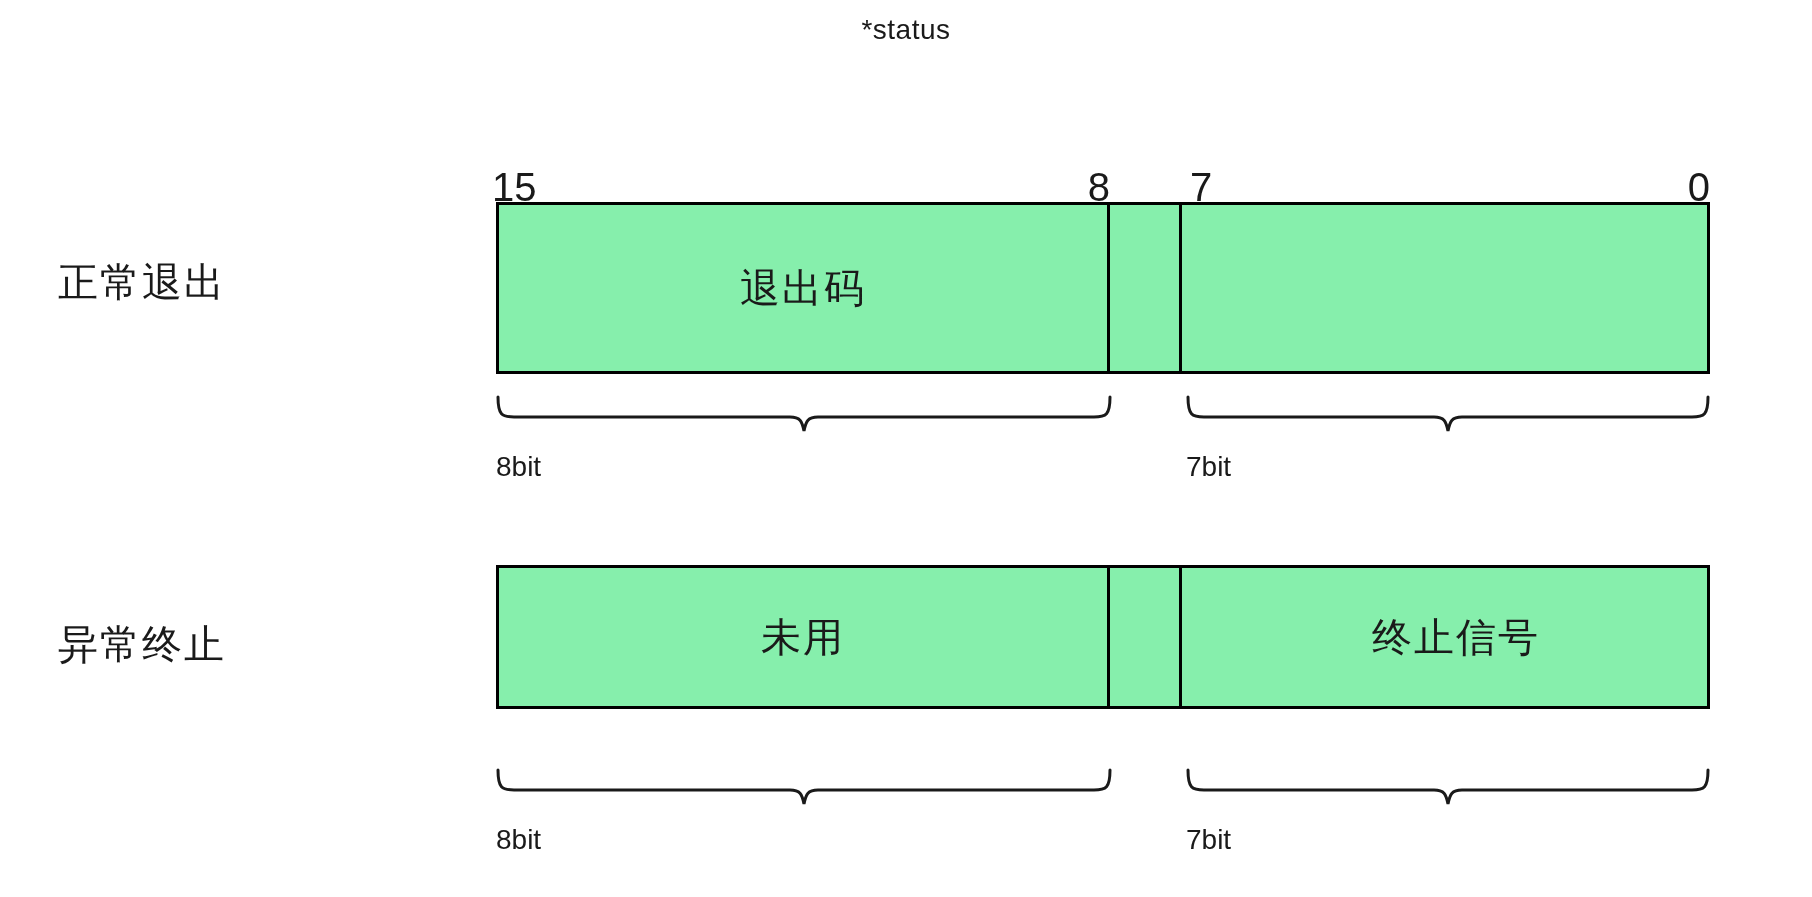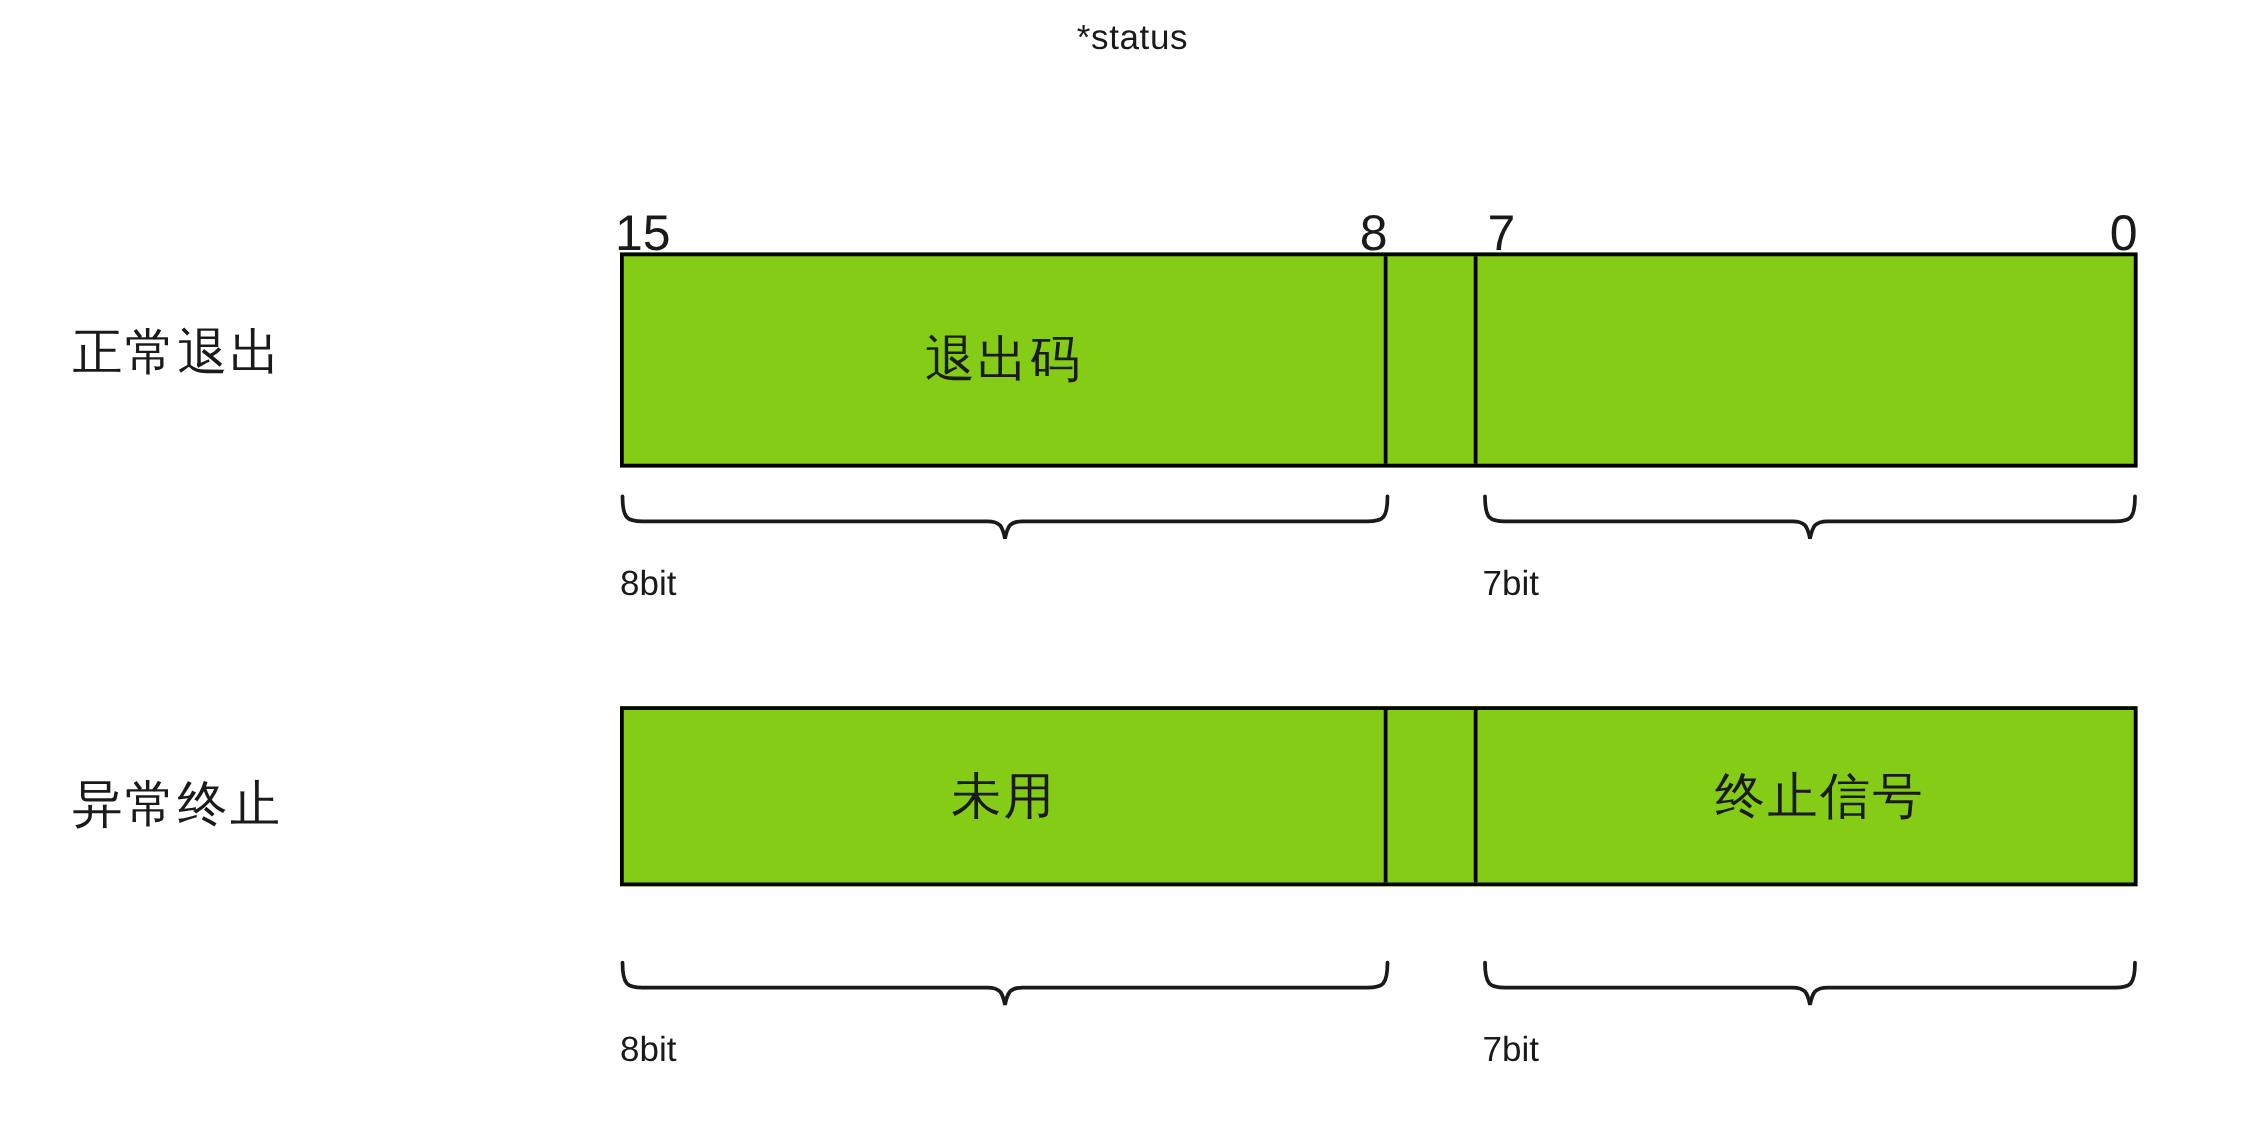--- a/index.html
+++ b/index.html
@@ -60,21 +60,21 @@
   .row-label-normal   { left: 58px; top: 258px; }
   .row-label-abnormal { left: 58px; top: 620px; }
 
   
   .reg-box {
     position: absolute;
     left: 496px;
     width: 1214px;
     border: 3px solid #000000;
     box-sizing: border-box;
-    background: #84cc16;
+    background: #86efac;
     display: flex;
   }
   .reg-box-1 { top: 202px; height: 172px; }
   .reg-box-2 { top: 565px; height: 144px; }
 
   .cell {
     position: relative;
     display: flex;
     align-items: center;
     justify-content: center;

